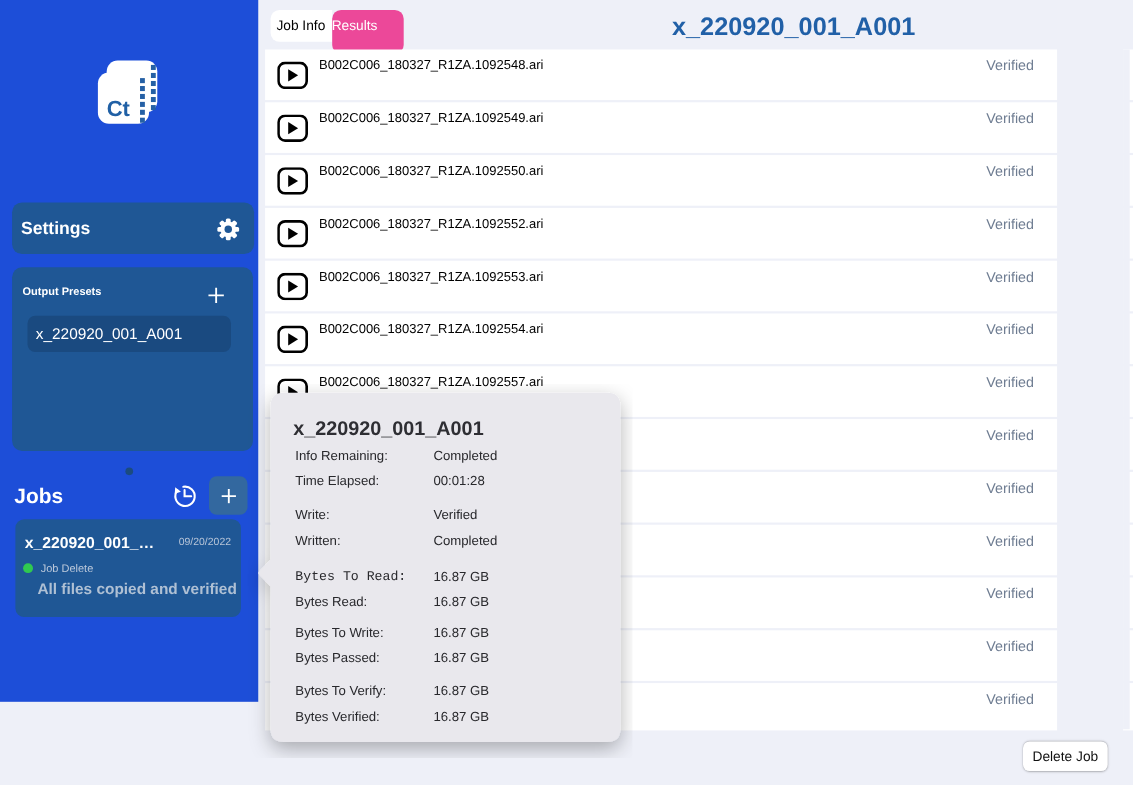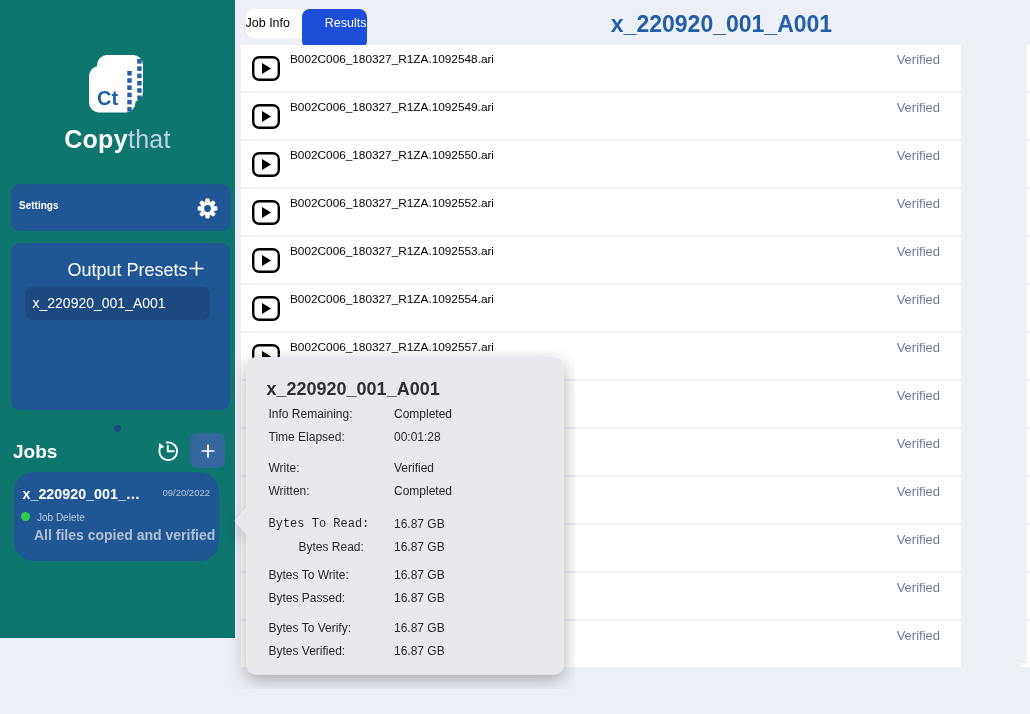--- a/index.html
+++ b/index.html
@@ -1,48 +1,48 @@
 <!DOCTYPE html>
 <html><head>
 <meta charset="utf-8">
 <style>
   * { margin:0; padding:0; box-sizing:border-box; }
   html,body { width:1030px; height:714px; overflow:hidden; }
   body { font-family:"Liberation Sans", sans-serif; position:relative; background:#EEF0F8; }
   .abs { position:absolute; }
 
   
-  #sidebar { left:0; top:0; width:235px; height:638px; background:#0f766e; }
+  #sidebar { left:0; top:0; width:235px; height:638px; background:#1d4ed8; }
   .panel { background:#1F5795; border-radius:9px; }
 
   #settingsbar { left:11px; top:184px; width:220px; height:47px; }
-  #settingsbar .lbl { position:absolute; left:8px; top:16px; font-size:10px; font-weight:bold; color:#fff; }
+  #settingsbar .lbl { position:absolute; left:8px; top:16px; font-size:16px; font-weight:bold; color:#fff; }
 
   #presetpanel { left:11px; top:243px; width:219px; height:167px; }
-  #presetpanel .lbl { position:absolute; left:9.5px; top:17px; font-size:18px; font-weight:normal; color:#fff;margin-left:47px; }
+  #presetpanel .lbl { position:absolute; left:9.5px; top:17px; font-size:10px; font-weight:bold; color:#fff; }
   #presetitem { left:25px; top:287px; width:185px; height:33px; background:#1A4A80; border-radius:7px; color:#fff; font-size:14px; line-height:33px; padding-left:7.5px; }
 
   #pagedot { left:114px; top:425px; width:7px; height:7px; border-radius:50%; background:#1B4B7F; }
 
   #jobshead { left:13px; top:441px; font-size:19px; font-weight:bold; color:#fff; }
   #plusbtn { left:190px; top:433px; width:35px; height:35px; background:#33689F; border-radius:7px; }
 
-  #jobcard { left:14px; top:472px; width:205px; height:89px; background:#1F5795; border-radius:20px; }
+  #jobcard { left:14px; top:472px; width:205px; height:89px; background:#1F5795; border-radius:8px; }
   #jobcard .t { position:absolute; left:8.5px; top:13.8px; font-size:14.3px; font-weight:bold; color:#fff; }
   #jobcard .d { position:absolute; right:9px; top:15px; font-size:9.5px; color:#B9C6D9; }
   #jobcard .dot { position:absolute; left:7px; top:40px; width:9px; height:9px; border-radius:50%; background:#30C950; }
   #jobcard .p { position:absolute; left:23px; top:40px; font-size:10px; color:#BCC9DB; }
   #jobcard .s { position:absolute; left:20px; top:55px; font-size:14px; color:#AFC0D4;font-weight:bold; }
 
   
   #main { left:235px; top:0; width:795px; height:714px; background:#EEF0F8; }
 
   #tabs { position:absolute; left:10.5px; top:9px; height:29px; }
-  #tabinfo { position:absolute; left:0; top:0; width:56px; height:29px; background:#fff; border-radius:8px 0 0 8px; color:#000; font-size:12.5px; line-height:29px; text-align:left; }
-  #tabresults { position:absolute; left:56px; top:0; width:65px; height:40px; background:#1d4ed8; border-radius:8px; color:#fff; font-size:12.5px; line-height:29px; text-align:right; }
+  #tabinfo { position:absolute; left:0; top:0; width:56px; height:29px; background:#fff; border-radius:8px 0 0 8px; color:#000; font-size:12.5px; line-height:29px; text-align:center; }
+  #tabresults { position:absolute; left:56px; top:0; width:65px; height:40px; background:#ec4899; border-radius:8px; color:#fff; font-size:12.5px; line-height:29px; text-align:left; }
 
   #title { position:absolute; left:0; top:11px; width:973px; text-align:center; font-size:23px; font-weight:bold; color:#2160A7; letter-spacing:0px; }
 
   .row { position:absolute; left:6px; width:720px; height:43px; background:#fff; }
   .rowr { position:absolute; left:786px; width:9px; height:43px; background:#fff; }
   .row .fn { position:absolute; left:49px; top:6.5px; font-size:11.8px; color:#000; }
   .row .vf { position:absolute; right:21px; top:6.5px; font-size:13px; color:#6F7D92; }
   .row svg.play { position:absolute; left:10.5px; top:10.5px; }
 
   #gutter { position:absolute; left:786px; top:45px; width:6px; height:618px; background:#EEF0F8; }
@@ -78,21 +78,20 @@
     <g fill="#2560A5">
       <rect x="42.3" y="20.0" width="4.4" height="4.6"></rect>
       <rect x="42.3" y="27.2" width="4.4" height="4.6"></rect>
       <rect x="42.3" y="34.4" width="4.4" height="4.6"></rect>
       <rect x="42.3" y="41.6" width="4.4" height="4.6"></rect>
       <rect x="42.3" y="48.8" width="4.4" height="4.6"></rect>
       <rect x="42.3" y="56.0" width="4.4" height="4.6"></rect>
     </g>
     <text x="12" y="54" font-family="Liberation Sans, sans-serif" font-size="20" font-weight="bold" fill="#2060A5">Ct</text>
   </svg>
-  <div class="abs" style="left:0; top:124.5px; width:235px; text-align:center; font-size:25px; letter-spacing:0.3px; color:#fff;"><b>Copy</b><span style="color:#BDD2E9;">that</span></div>
 
   <div id="settingsbar" class="abs panel">
     <div class="lbl">Settings</div>
   </div>
 
   <svg class="abs" style="left:197px; top:198px;" width="21" height="21" viewBox="-10.5 -10.5 21 21">
     <g fill="#fff">
       <circle r="7.2"></circle>
       <g id="teeth">
         <rect x="-2.2" y="-9.9" width="4.4" height="5.5" rx="1.4"></rect>
@@ -231,20 +230,23 @@
       <div class="row" style="top:573px;height:45.5px;">
         <div class="vf">Verified</div>
       </div>
       <div class="rowr" style="top:573px;height:45.5px;"></div>
       <div class="row" style="top:621px;height:45.5px;">
         <div class="vf">Verified</div>
       </div>
       <div class="rowr" style="top:621px;height:45.5px;"></div>
     </div>
   <div id="gutter"></div>
+  <div id="bottombar">
+    <div id="deletebtn">Delete Job</div>
+  </div>
 </div>
 
 <svg id="popover" class="abs" width="350" height="340" viewBox="0 0 350 340">
   <defs>
     <filter id="sh" x="-20%" y="-20%" width="140%" height="140%">
       <feDropShadow dx="0" dy="6" stdDeviation="9" flood-color="#000" flood-opacity="0.30"></feDropShadow>
     </filter>
   </defs>
   <path filter="url(#sh)" fill="#E9E8ED" d="M 33 8
     H 327 Q 339 8 339 20 V 313.5 Q 339 325.5 327 325.5 H 33 Q 21 325.5 21 313.5
@@ -255,21 +257,21 @@
   <div class="pl" style="top:50px;">Info Remaining:</div>
     <div class="pv" style="top:50px;">Completed</div>
   <div class="pl" style="top:73px;">Time Elapsed:</div>
     <div class="pv" style="top:73px;">00:01:28</div>
   <div class="pl" style="top:104px;">Write:</div>
     <div class="pv" style="top:104px;">Verified</div>
   <div class="pl" style="top:127px;">Written:</div>
     <div class="pv" style="top:127px;">Completed</div>
   <div class="pl" style="top:160px;font-family:Liberation Mono, monospace;">Bytes To Read:</div>
     <div class="pv" style="top:160px;">16.87 GB</div>
-  <div class="pl" style="top:183px;margin-left:30px;">Bytes Read:</div>
+  <div class="pl" style="top:183px;">Bytes Read:</div>
     <div class="pv" style="top:183px;">16.87 GB</div>
   <div class="pl" style="top:211px;">Bytes To Write:</div>
     <div class="pv" style="top:211px;">16.87 GB</div>
   <div class="pl" style="top:234px;">Bytes Passed:</div>
     <div class="pv" style="top:234px;">16.87 GB</div>
   <div class="pl" style="top:264px;">Bytes To Verify:</div>
     <div class="pv" style="top:264px;">16.87 GB</div>
   <div class="pl" style="top:287px;">Bytes Verified:</div>
     <div class="pv" style="top:287px;">16.87 GB</div>
 </div>

